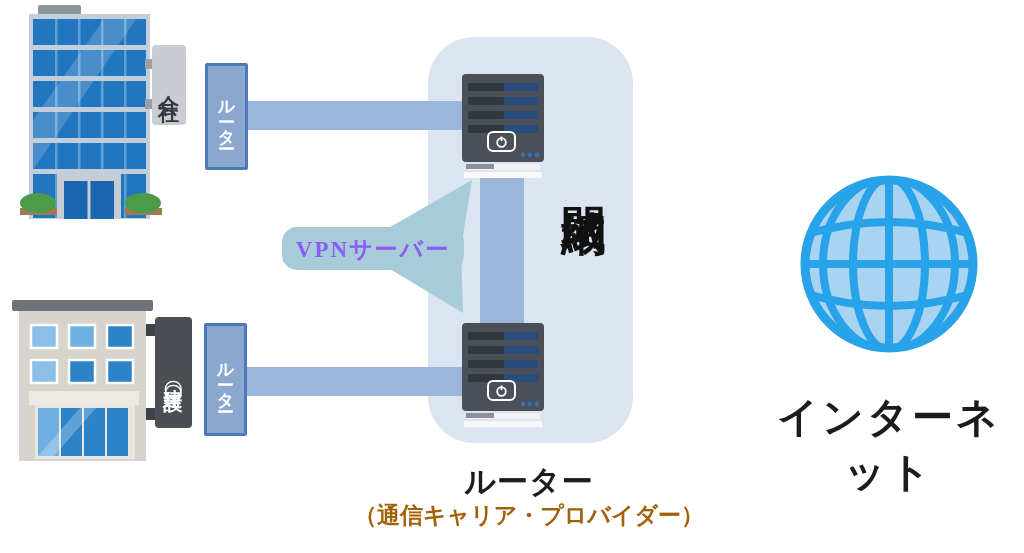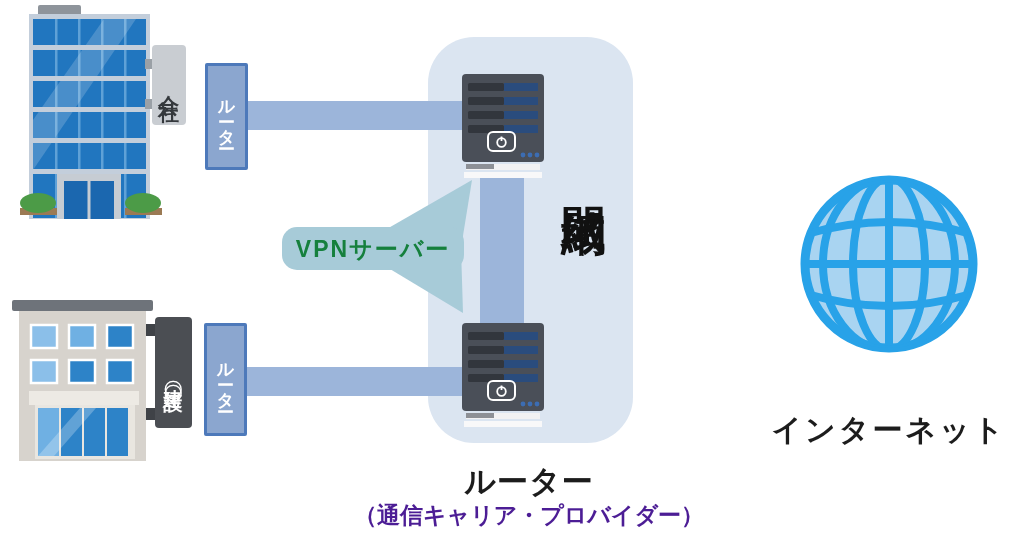--- a/index.html
+++ b/index.html
@@ -9,21 +9,21 @@
 
   .panel{left:428px;top:37px;width:205px;height:406px;border-radius:46px;background:#dbe5f1;}
 
   .conn{background:#9cb5da;}
   .conn-top{left:246px;top:101px;width:240px;height:29px;}
   .conn-bottom{left:246px;top:367px;width:240px;height:29px;}
   .conn-vert{left:480px;top:176px;width:44px;height:152px;}
 
   .callout-svg{left:278px;top:172px;width:200px;height:148px;}
   .vpn-label{left:284px;top:229px;width:178px;height:40px;display:flex;align-items:center;justify-content:center;
-             color:#15803d;font-weight:bold;font-size:23px;letter-spacing:2px;}
+             color:#8b5cf6;font-weight:bold;font-size:23px;letter-spacing:2px;font-family:Liberation Serif, serif;}
 
   .server{width:84px;height:104px;}
   .server-top{left:461px;top:74px;}
   .server-bottom{left:461px;top:323px;}
 
   .heiiki{left:556px;top:172px;width:50px;height:160px;color:#111111;font-size:44px;font-weight:bold;
           writing-mode:vertical-rl;text-orientation:upright;letter-spacing:4px;line-height:1;}
 
   .router{box-sizing:border-box;background:#8ba6cf;border:3px solid #4d79ba;border-radius:2px;
           display:flex;align-items:center;justify-content:center;}
@@ -41,25 +41,25 @@
                display:flex;align-items:center;justify-content:center;}
   .sign-constr-label{writing-mode:vertical-rl;text-orientation:upright;color:#ffffff;font-weight:bold;font-size:19px;letter-spacing:4px;line-height:1;}
   .bracket-constr{background:#3f4247;width:10px;height:12px;}
   .bc1{left:146px;top:324px;} .bc2{left:146px;top:408px;}
 
   .building1{left:8px;top:2px;width:180px;height:222px;}
   .building2{left:10px;top:296px;width:150px;height:170px;}
 
   .globe{left:795px;top:168px;width:188px;height:192px;}
   .internet-label{left:756px;top:390px;width:266px;text-align:center;color:#1c1c1c;
-                  font-size:30px;font-weight:bold;letter-spacing:3px;margin-top:20px;}
+                  font-size:41px;font-weight:bold;letter-spacing:3px;}
 
   .carrier-title{left:398px;top:461px;width:262px;text-align:center;color:#1c1c1c;
                  font-size:31px;font-weight:bold;letter-spacing:1px;}
-  .carrier-sub{left:318px;top:500px;width:422px;text-align:center;color:#4c1d95;
+  .carrier-sub{left:318px;top:500px;width:422px;text-align:center;color:#a16207;
                font-size:23px;font-weight:bold;}
 </style>
 </head>
 <body>
 
 <div class="stage">
 
   <div class="abs panel"></div>
 
   <div class="abs conn conn-top"></div>

